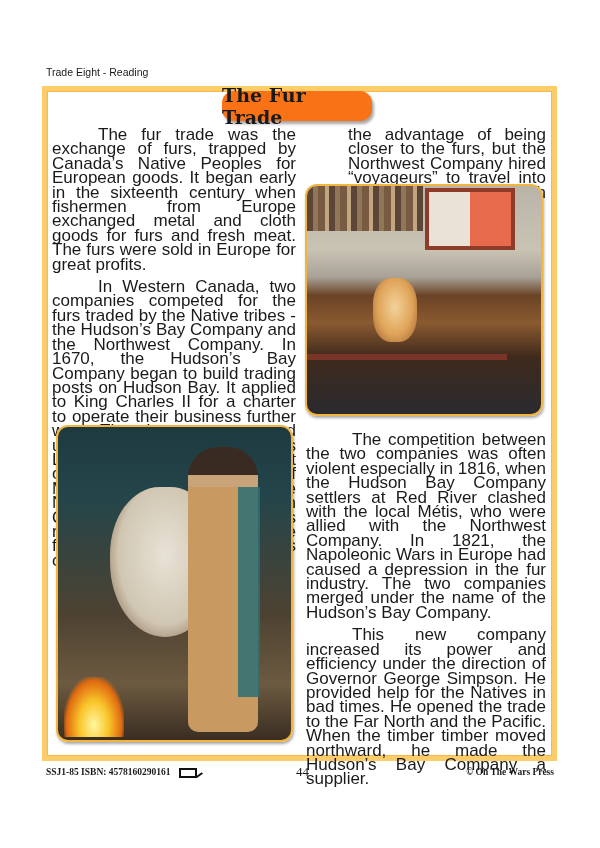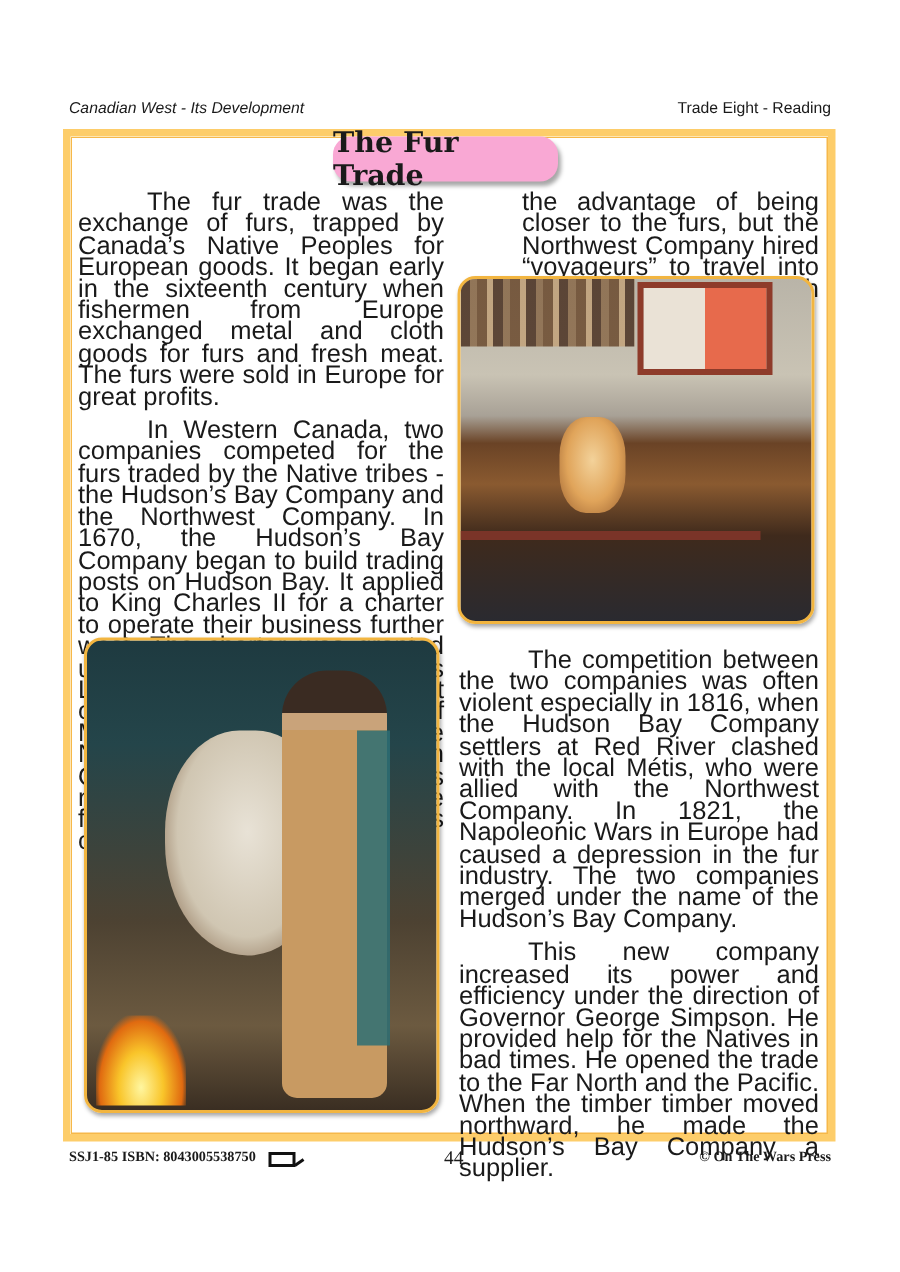--- a/index.html
+++ b/index.html
@@ -7,21 +7,21 @@
   body { position: relative; font-family: "Liberation Sans", sans-serif; color: #1a1a1a; }
 
   .running-head { position: absolute; top: 66px; left: 46px; right: 46px; height: 14px;
     display: flex; justify-content: space-between; font-size: 10.5px; }
   .running-head .left { font-style: italic; }
 
   .frame { position: absolute; left: 42px; top: 86px; width: 515px; height: 675px;
     border: 5px solid #fdcd6a; background: #ffffff; box-shadow: inset 0 0 0 1px #f6b84a; }
 
   .title-badge { position: absolute; left: 222px; top: 91px; width: 150px; height: 30px;
-    background: #f9a8d4; border-radius: 12px; box-shadow: 2px 3px 3px rgba(0,0,0,0.35);
+    background: #f97316; border-radius: 12px; box-shadow: 2px 3px 3px rgba(0,0,0,0.35);
     display: flex; align-items: center; justify-content: center;
     font-family: "DejaVu Serif", serif; font-weight: bold; font-size: 19px; color: #1a1a1a; }
 
   .col { position: absolute; font-size: 17px; line-height: 14.4px; text-align: justify; }
   .col p { margin-bottom: 8px; text-indent: 46px; }
   .col p.cont { text-indent: 0; margin-left: 42px; }
   .col-left { left: 52px; top: 128px; width: 244px; }
   .col-right-top { left: 306px; top: 128px; width: 240px; }
   .col-right-bottom { left: 306px; top: 433px; width: 240px; }
 
@@ -55,21 +55,20 @@
   .footer .book-icon .screen { position: absolute; left: 0; top: 2px; width: 18px; height: 10px; background: #111; }
   .footer .book-icon .screen::after { content: ""; position: absolute; left: 2px; top: 2px; width: 14px; height: 6px; background: #fff; }
   .footer .book-icon .stand { position: absolute; left: 17px; top: 8px; width: 7px; height: 2px; background: #111; transform: rotate(-35deg); }
   .footer .page-num { position: absolute; left: 250px; font-weight: normal; font-size: 13px; }
   .footer .copyright { margin-left: auto; }
 </style>
 </head>
 <body>
 
 <div class="running-head">
-  <span class="left">Canadian West - Its Development</span>
   <span class="right">Trade Eight - Reading</span>
 </div>
 
 <div class="frame"></div>
 
 <div class="title-badge">The Fur Trade</div>
 
 <div class="col col-left">
   <p>The fur trade was the exchange of furs, trapped by Canada’s Native Peoples for European goods. It began early in the sixteenth century when fishermen from Europe exchanged metal and cloth goods for furs and fresh meat. The furs were sold in Europe for great profits.</p>
   <p>In Western Canada, two companies competed for the furs traded by the Native tribes - the Hudson’s Bay Company and the Northwest Company. In 1670, the Hudson’s Bay Company began to build trading posts on Hudson Bay. It applied to King Charles II for a charter to operate their business further west. The charter was granted under the name of “Rupert’s Land.” This area included most of Saskatchewan, all of Manitoba, parts of Alberta, the Northwest Territories, northern Québec and Ontario. It was named after Prince Rupert, the first governor of the area. This company enjoyed</p>
@@ -92,20 +91,20 @@
   <div class="sash"></div>
   <div class="fire"></div>
 </div>
 
 <div class="col col-right-bottom">
   <p>The competition between the two companies was often violent especially in 1816, when the Hudson Bay Company settlers at Red River clashed with the local Métis, who were allied with the Northwest Company. In 1821, the Napoleonic Wars in Europe had caused a depression in the fur industry. The two companies merged under the name of the Hudson’s Bay Company.</p>
   <p>This new company increased its power and efficiency under the direction of Governor George Simpson. He provided help for the Natives in bad times. He opened the trade to the Far North and the Pacific. When the timber timber moved northward, he made the Hudson’s Bay Company a supplier.</p>
 </div>
 
 <div class="footer">
-  <span class="code">SSJ1-85  ISBN: 8043005538750</span>
+  <span class="code">SSJ1-85  ISBN: 4578160290161</span>
   <span class="book-icon">
     <span class="screen"></span>
       <span class="stand"></span>
   </span>
   <span class="page-num">44</span>
   <span class="copyright">© On The Wars Press</span>
 </div>
 
 </body></html>

